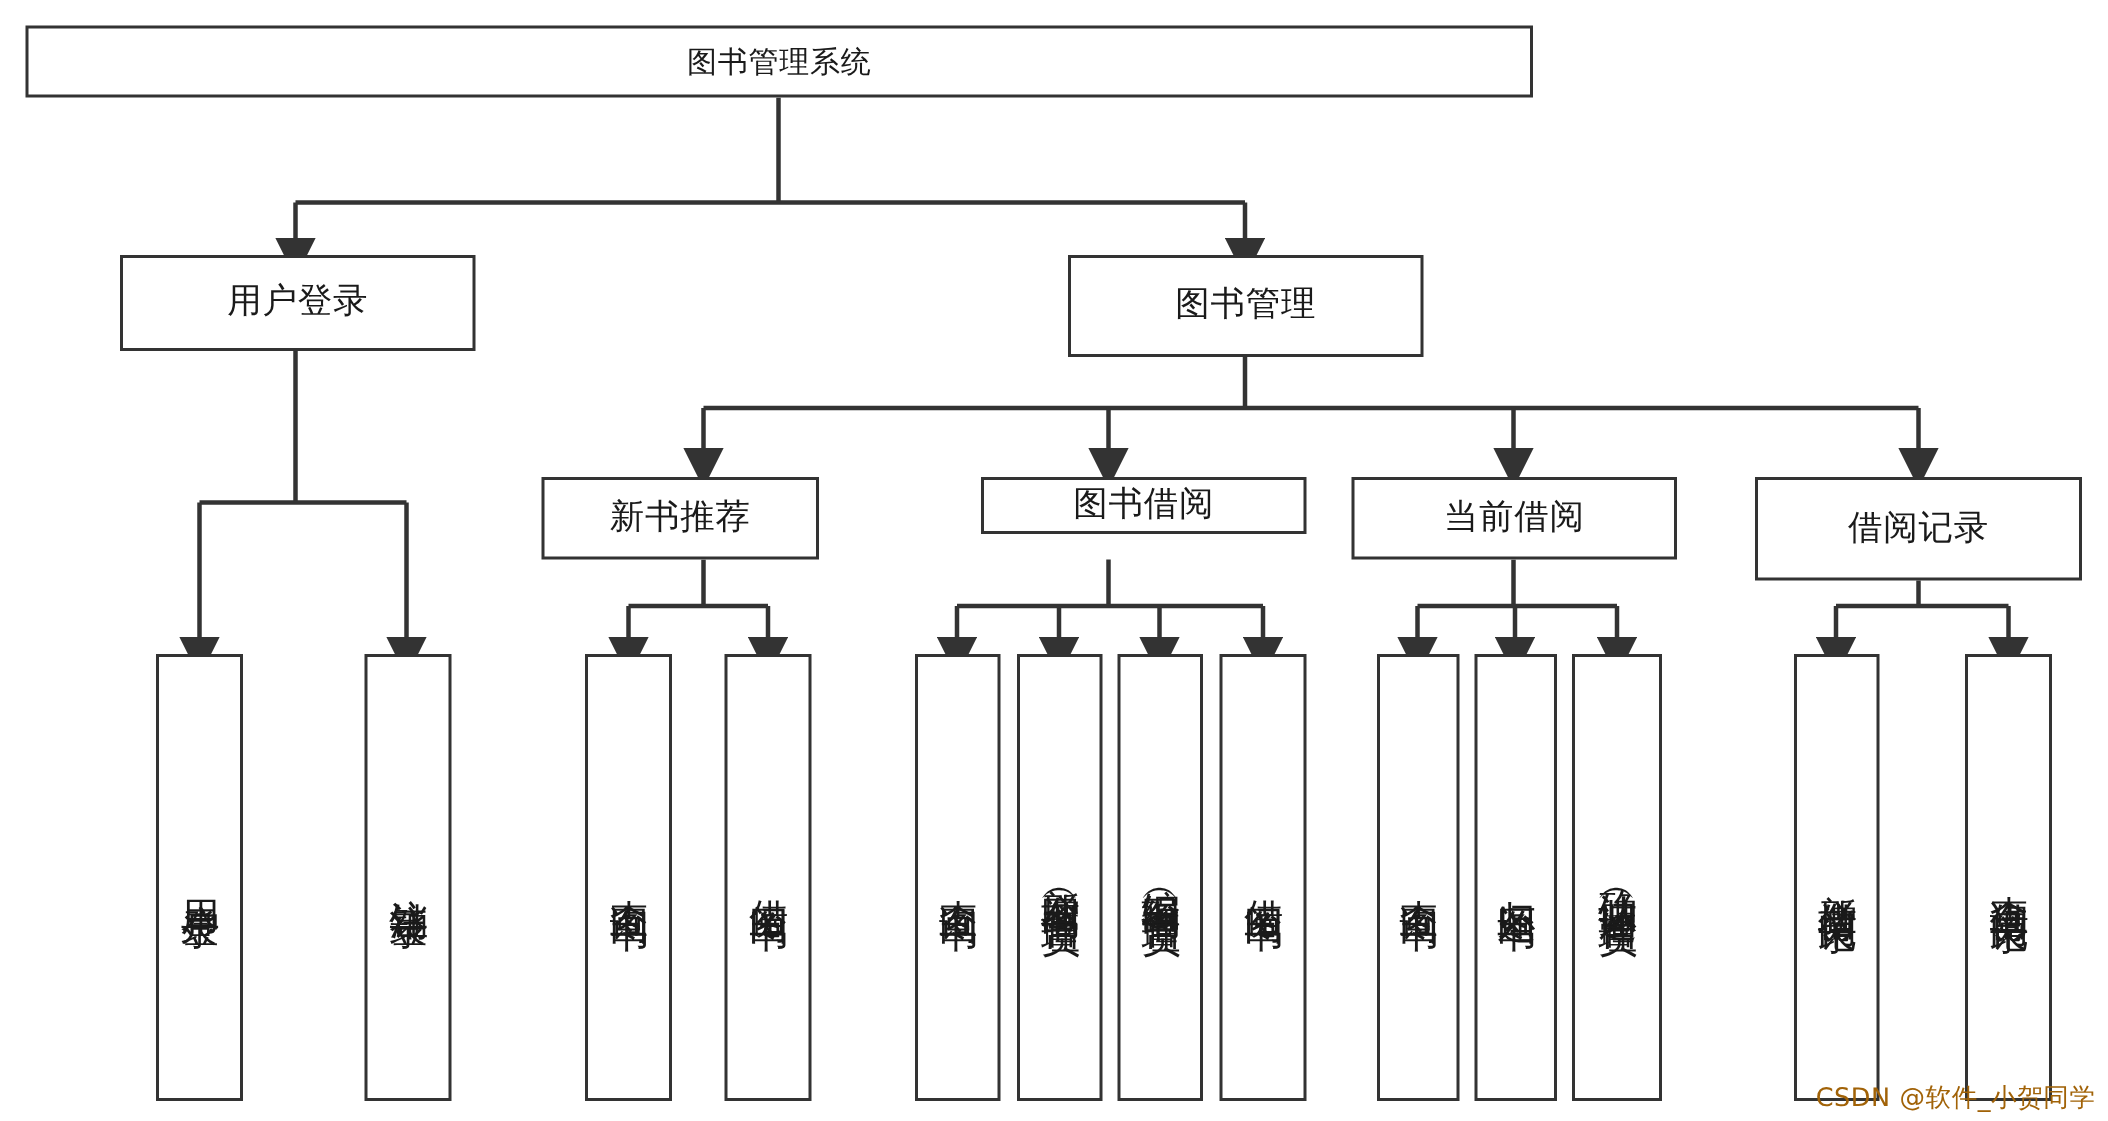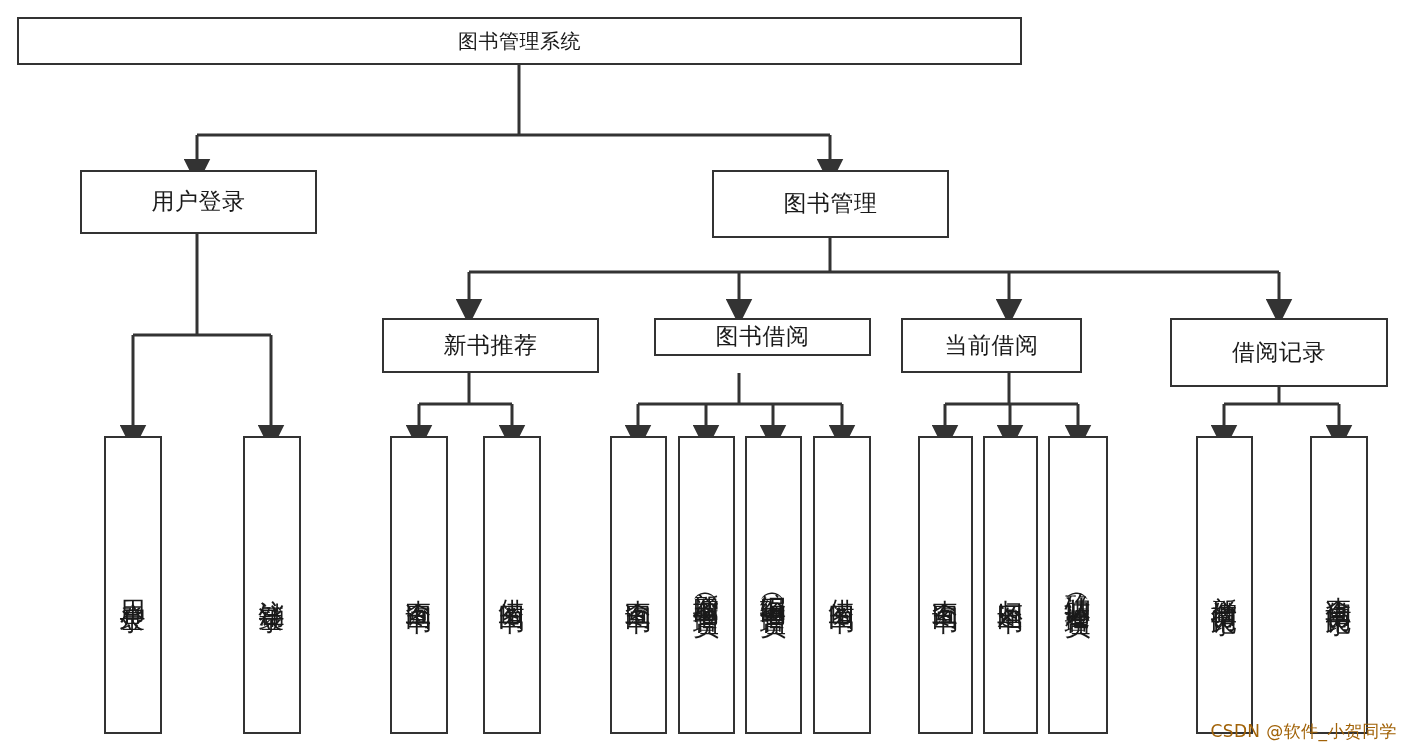--- a/index.html
+++ b/index.html
@@ -138,27 +138,27 @@
     <span class="node-label">图书管理系统</span>
   </div>
 
   <div class="node horiz" style="left:80px; top:170px; width:237px; height:64px;">
     <span class="node-label">用户登录</span>
   </div>
   <div class="node horiz" style="left:712px; top:170px; width:237px; height:68px;">
     <span class="node-label">图书管理</span>
   </div>
 
-  <div class="node horiz" style="left:382px; top:318px; width:217px; height:55px;">
+  <div class="node horiz" style="left:361px; top:318px; width:185px; height:55px;">
     <span class="node-label">新书推荐</span>
   </div>
   <div class="node horiz" style="left:654px; top:318px; width:217px; height:38px;">
     <span class="node-label">图书借阅</span>
   </div>
-  <div class="node horiz" style="left:901px; top:318px; width:181px; height:55px;">
+  <div class="node horiz" style="left:901px; top:318px; width:217px; height:55px;">
     <span class="node-label">当前借阅</span>
   </div>
   <div class="node horiz" style="left:1170px; top:318px; width:218px; height:69px;">
     <span class="node-label">借阅记录</span>
   </div>
 
   <div class="node vert" style="left:104px; top:436px; width:58px; height:298px;">
     <span class="node-label">用户登录</span>
   </div>
   <div class="node vert" style="left:243px; top:436px; width:58px; height:298px;">

